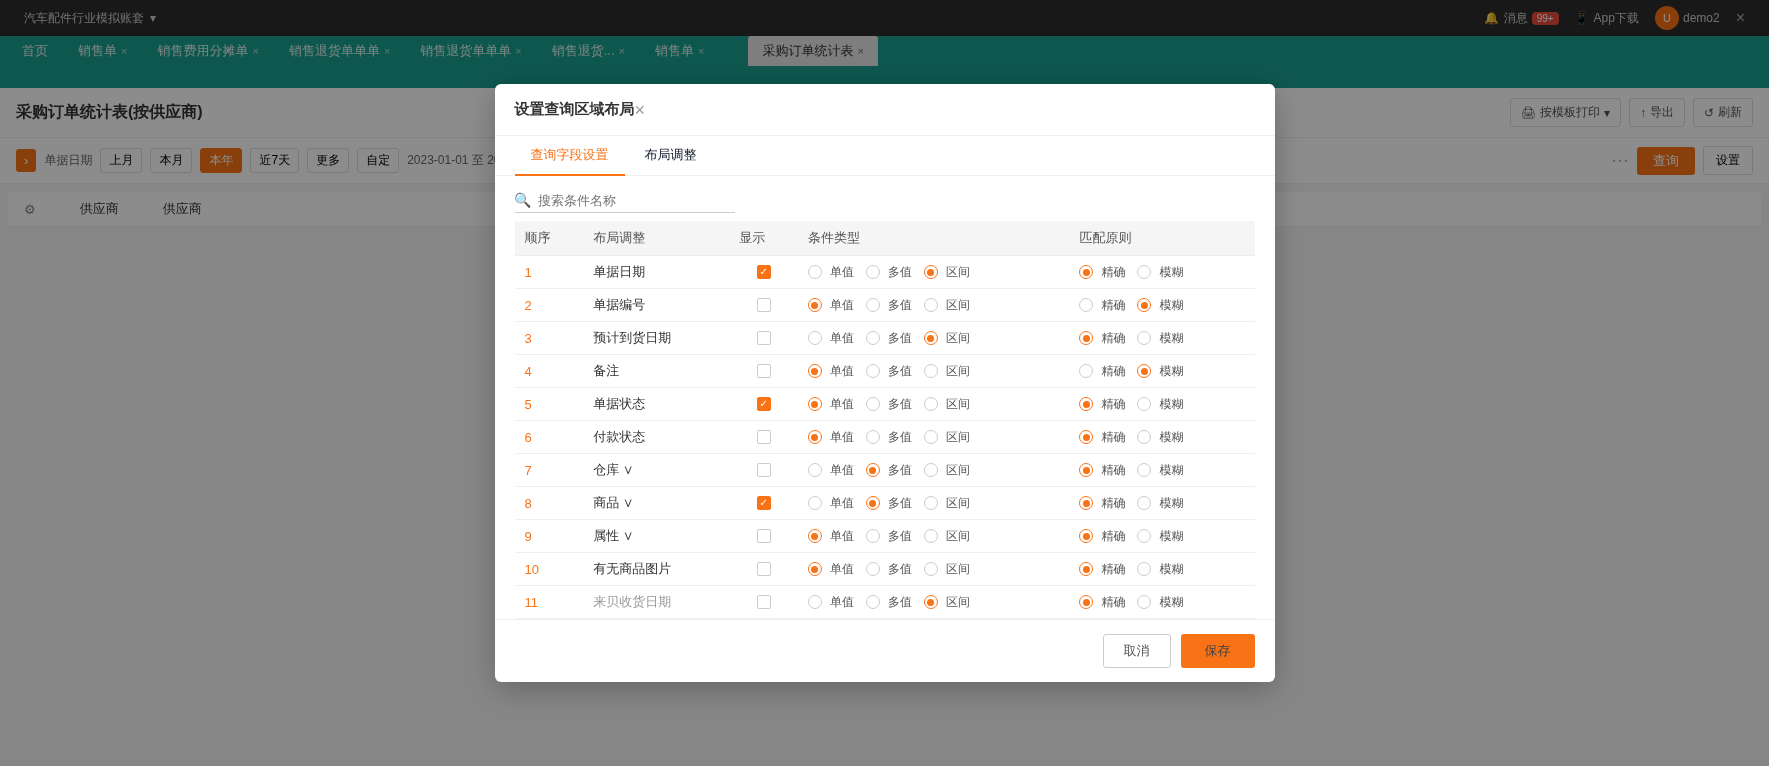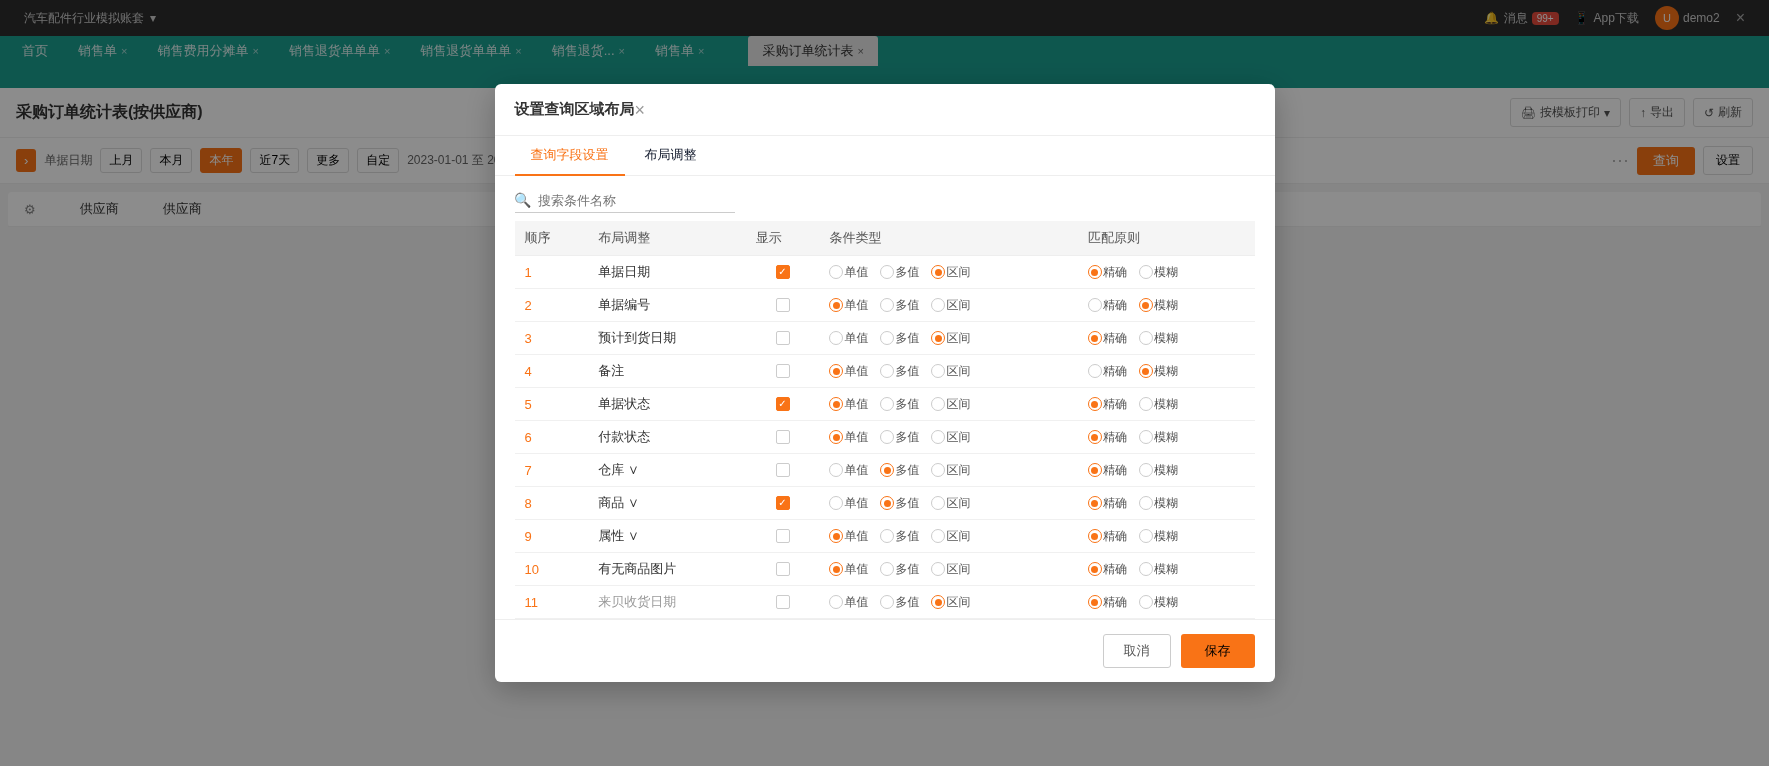--- a/index.html
+++ b/index.html
@@ -218,21 +218,21 @@
       background: white;
       cursor: pointer;
       display: flex; align-items: center; justify-content: center;
       position: relative;
     }
     .cb.checked { background: #f97316; border-color: #f97316; }
     .cb.checked::after { content: '✓'; color: white; font-size: 10px; line-height: 1; }
 
     
     .radio-group { display: flex; gap: 12px; align-items: center; }
-    .radio-item { display: flex; align-items: center; gap: 1px; cursor: pointer; }
+    .radio-item { display: flex; align-items: center; gap: 8px; cursor: pointer; }
     .radio-circle {
       width: 14px; height: 14px;
       border: 1px solid #ccc;
       border-radius: 50%;
       background: white;
       display: flex; align-items: center; justify-content: center;
       flex-shrink: 0;
     }
     .radio-circle.selected { border-color: #f97316; }
     .radio-circle.selected::after {
@@ -250,21 +250,21 @@
 
     
     .dialog-footer {
       padding: 14px 20px;
       display: flex;
       justify-content: flex-end;
       gap: 10px;
       border-top: 1px solid #eee;
     }
     .btn-cancel { padding: 7px 20px; border: 1px solid #ccc; border-radius: 3px; cursor: pointer; background: white; font-size: 13px; color: #555; }
-    .btn-save { padding: 7px 24px; background: #f97316; color: #000000; border: none; border-radius: 3px; cursor: pointer; font-size: 13px; }
+    .btn-save { padding: 7px 24px; background: #f97316; color: #404040; border: none; border-radius: 3px; cursor: pointer; font-size: 13px; }
 
     .truncated { opacity: 0.5; }
   </style>
 </head>
 <body>
 
 <div class="topbar">
   <div class="topbar-left">
     <span>汽车配件行业模拟账套</span>
     <span>▾</span>

